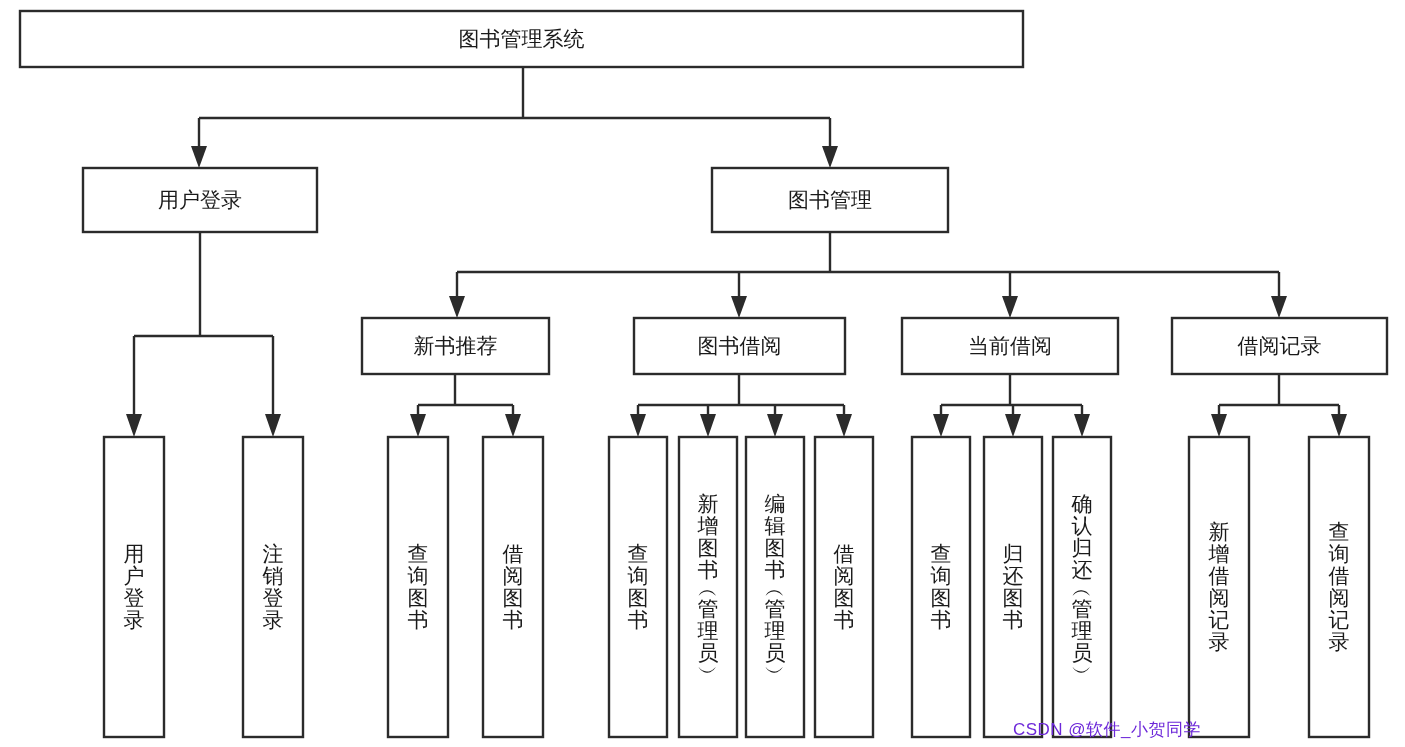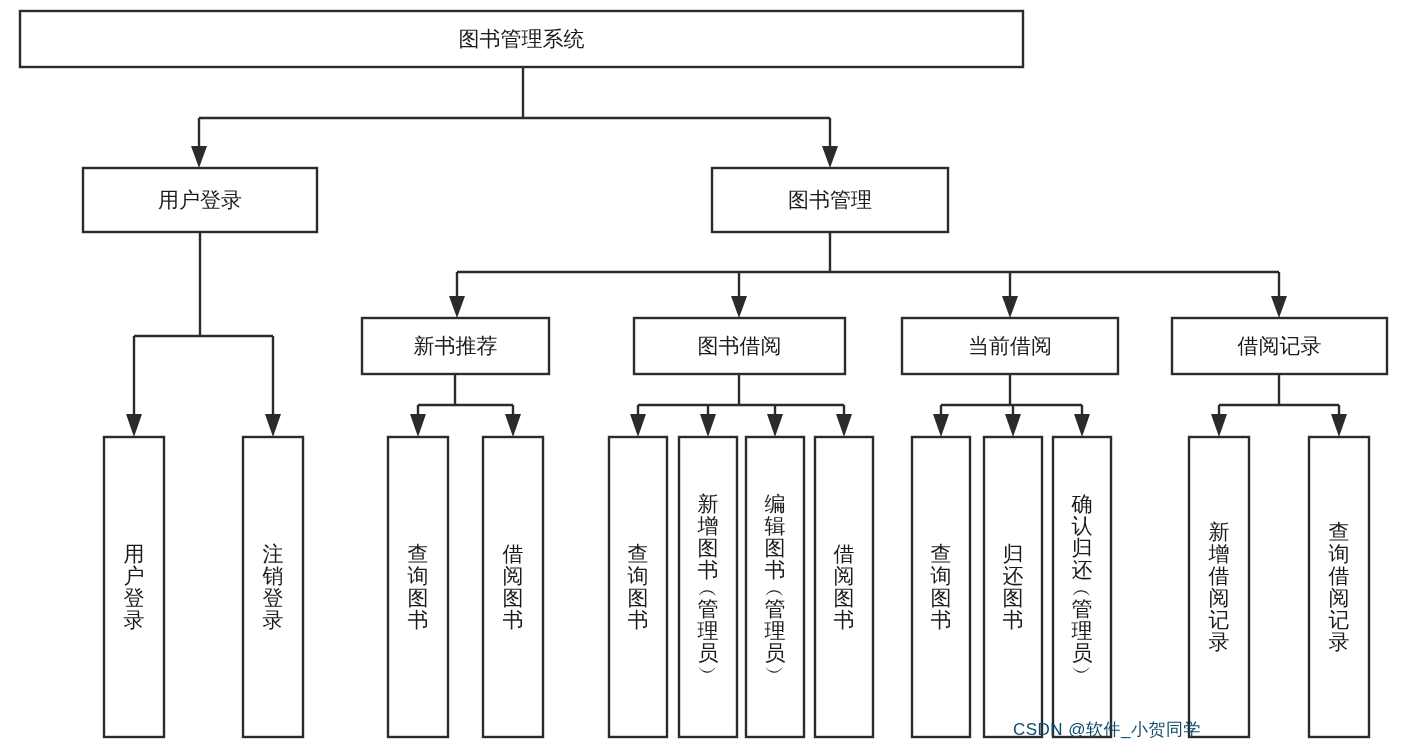--- a/index.html
+++ b/index.html
@@ -45,21 +45,21 @@
     fill: #1a1a1a;
     font-family: "Liberation Sans", "DejaVu Sans", sans-serif;
     font-size: 21px;
     text-anchor: middle;
     dominant-baseline: middle;
   }
   .watermark {
     position: absolute;
     right: 14px;
     bottom: 6px;
-    color: #0c4a6e;
+    color: #6d28d9;
     font-size: 17px;
     font-family: "Liberation Sans", "DejaVu Sans", sans-serif;
     white-space: nowrap;
     letter-spacing: 0.5px;
   }
   .vtext-wrap {
     position: absolute;
     display: flex;
     flex-direction: column;
     align-items: center;

